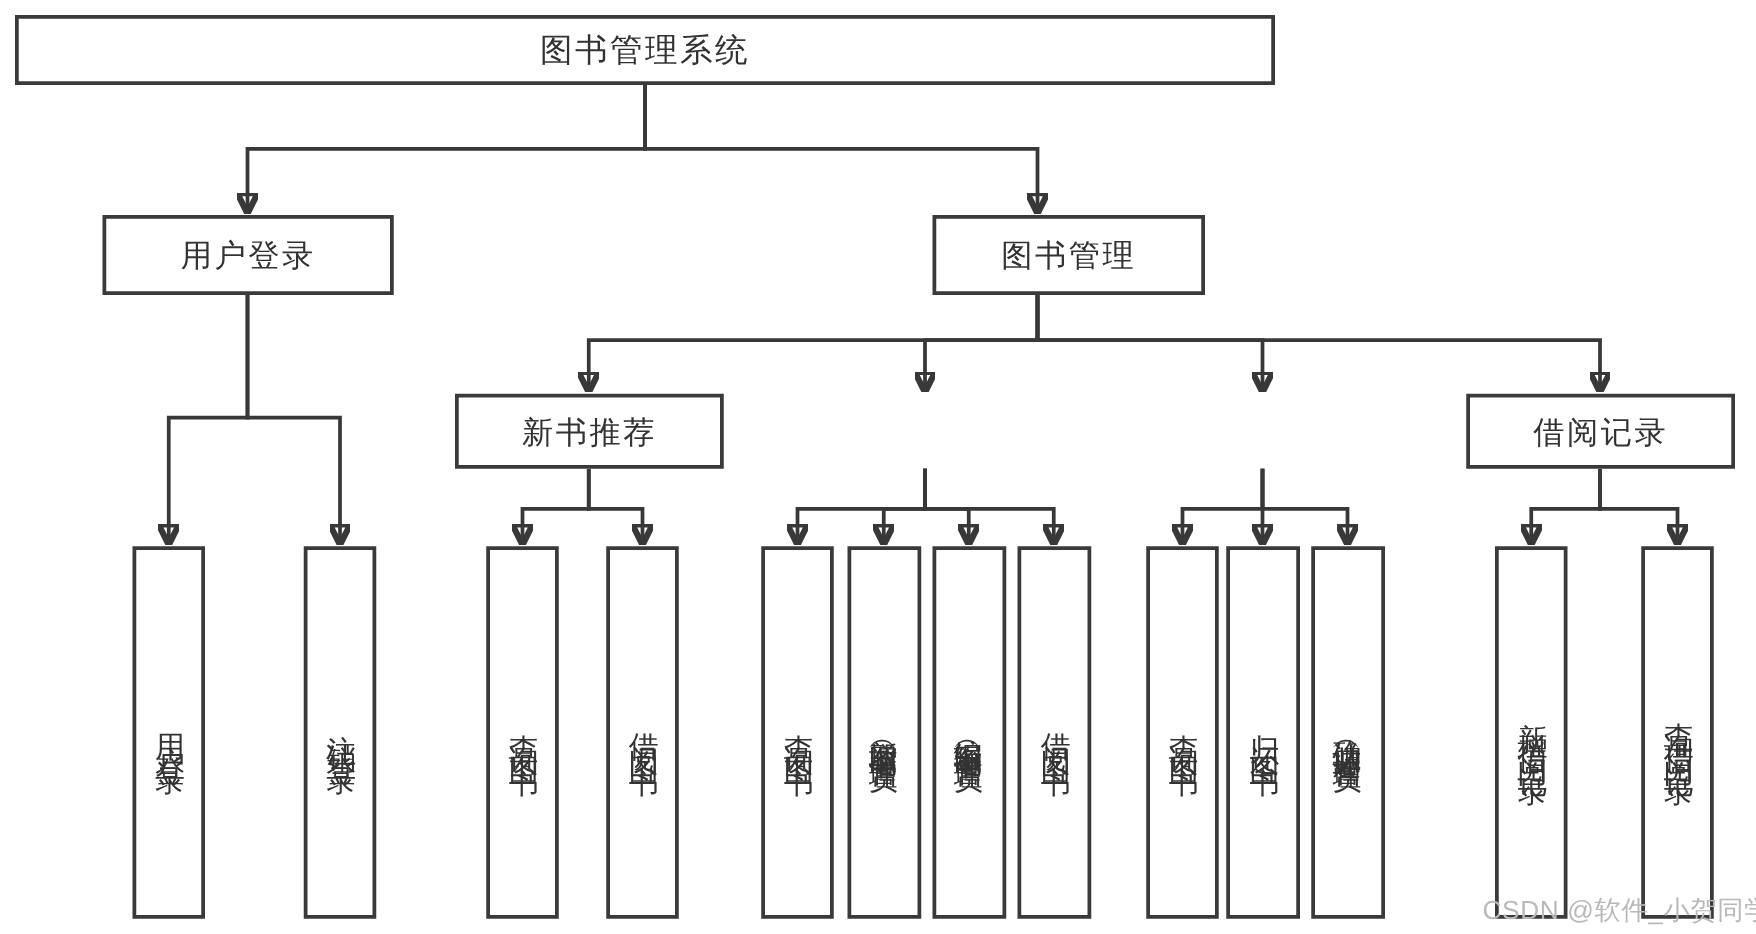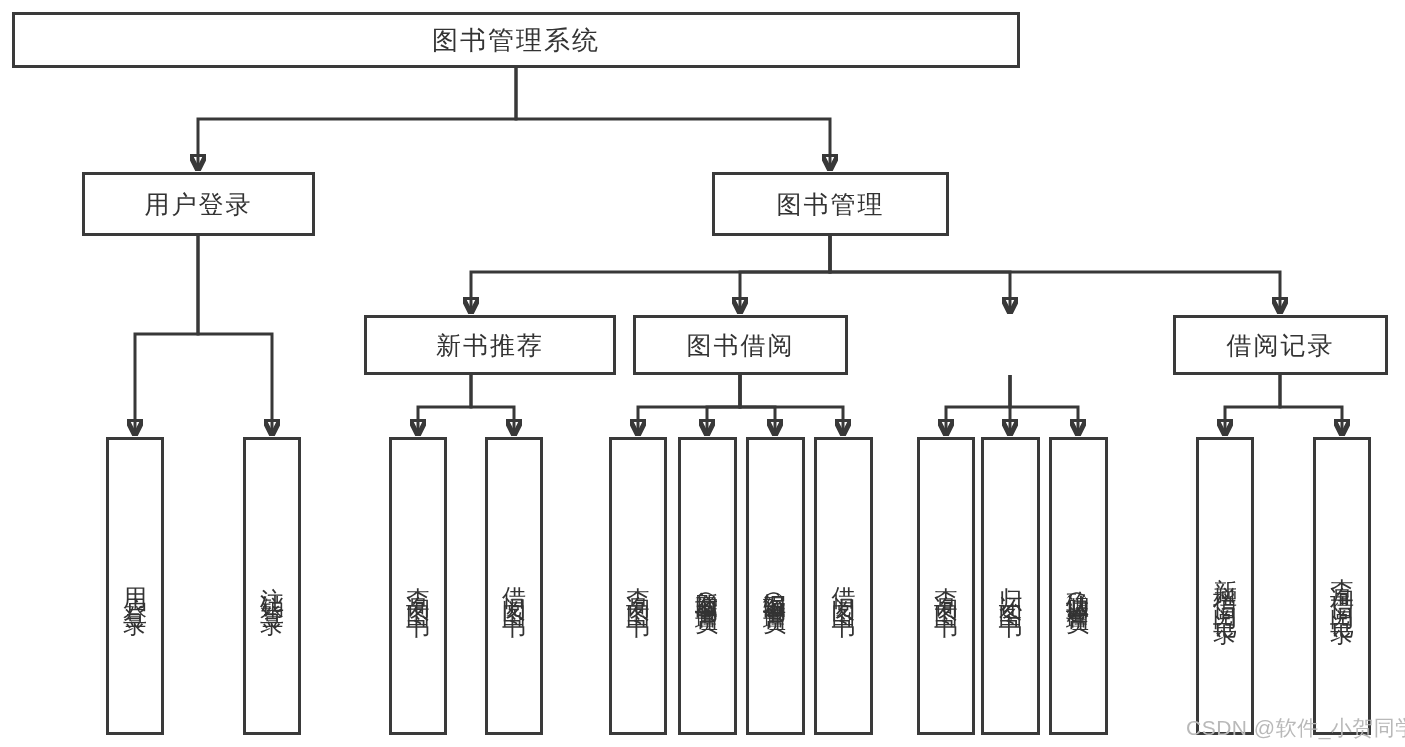--- a/index.html
+++ b/index.html
@@ -102,29 +102,26 @@
     <path d="M1280,375 V407 H1342 V431" marker-end="url(#arw)"></path>
   </svg>
 
   <div class="node root" style="left:12px;top:12px;width:1008px;height:56px">
     <span class="lbl">图书管理系统</span>
   </div>
 
   <div class="node" style="left:82px;top:172px;width:233px;height:64px">
     <span class="lbl">用户登录</span>
   </div>
-  <div class="node" style="left:712px;top:172px;width:237px;height:64px">
+  <div class="node" style="left:746px;top:172px;width:218px;height:64px">
     <span class="lbl">图书管理</span>
   </div>
 
-  <div class="node" style="left:364px;top:315px;width:252px;height:60px">
+  <div class="node" style="left:364px;top:315px;width:215px;height:60px">
     <span class="lbl">新书推荐</span>
-  </div>
-  <div class="node" style="left:633px;top:315px;width:215px;height:60px">
-    <span class="lbl">图书借阅</span>
   </div>
   <div class="node" style="left:1173px;top:315px;width:215px;height:60px">
     <span class="lbl">借阅记录</span>
   </div>
 
   <div class="node leaf" style="left:106px;top:437px;width:58px;height:298px">
     <span class="lbl">用户登录</span>
   </div>
   <div class="node leaf" style="left:243px;top:437px;width:58px;height:298px">
     <span class="lbl">注销登录</span>

